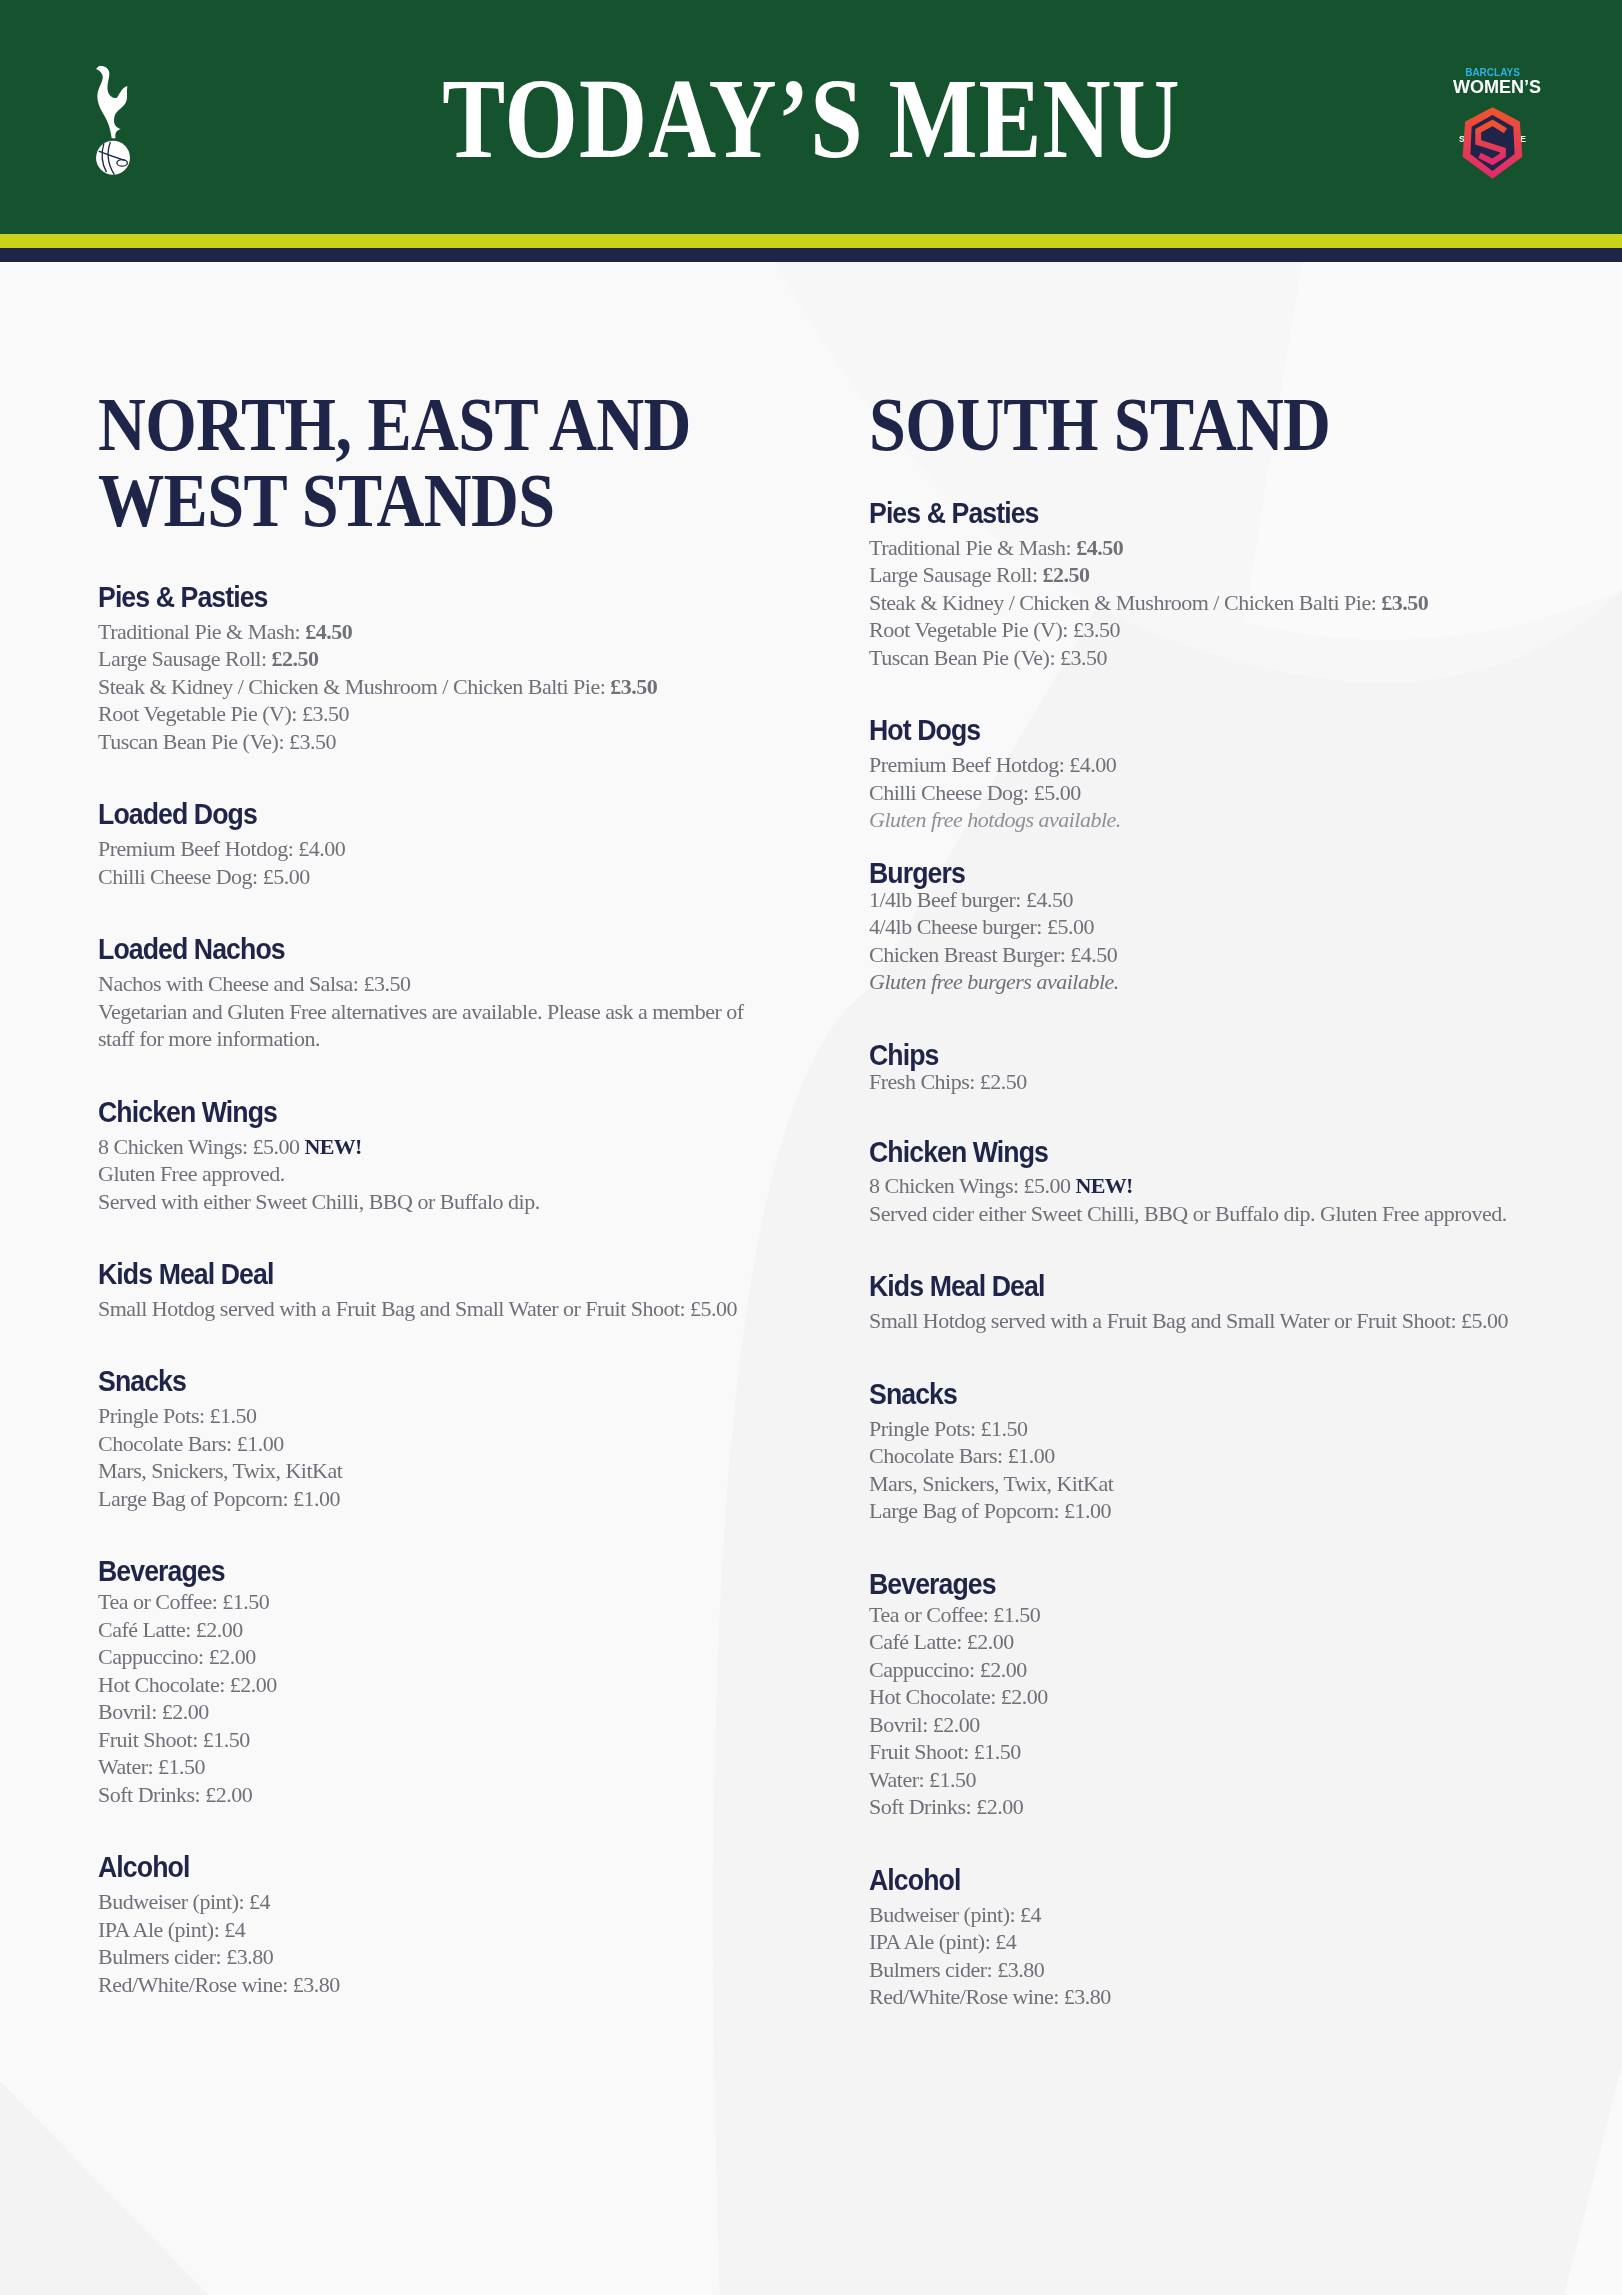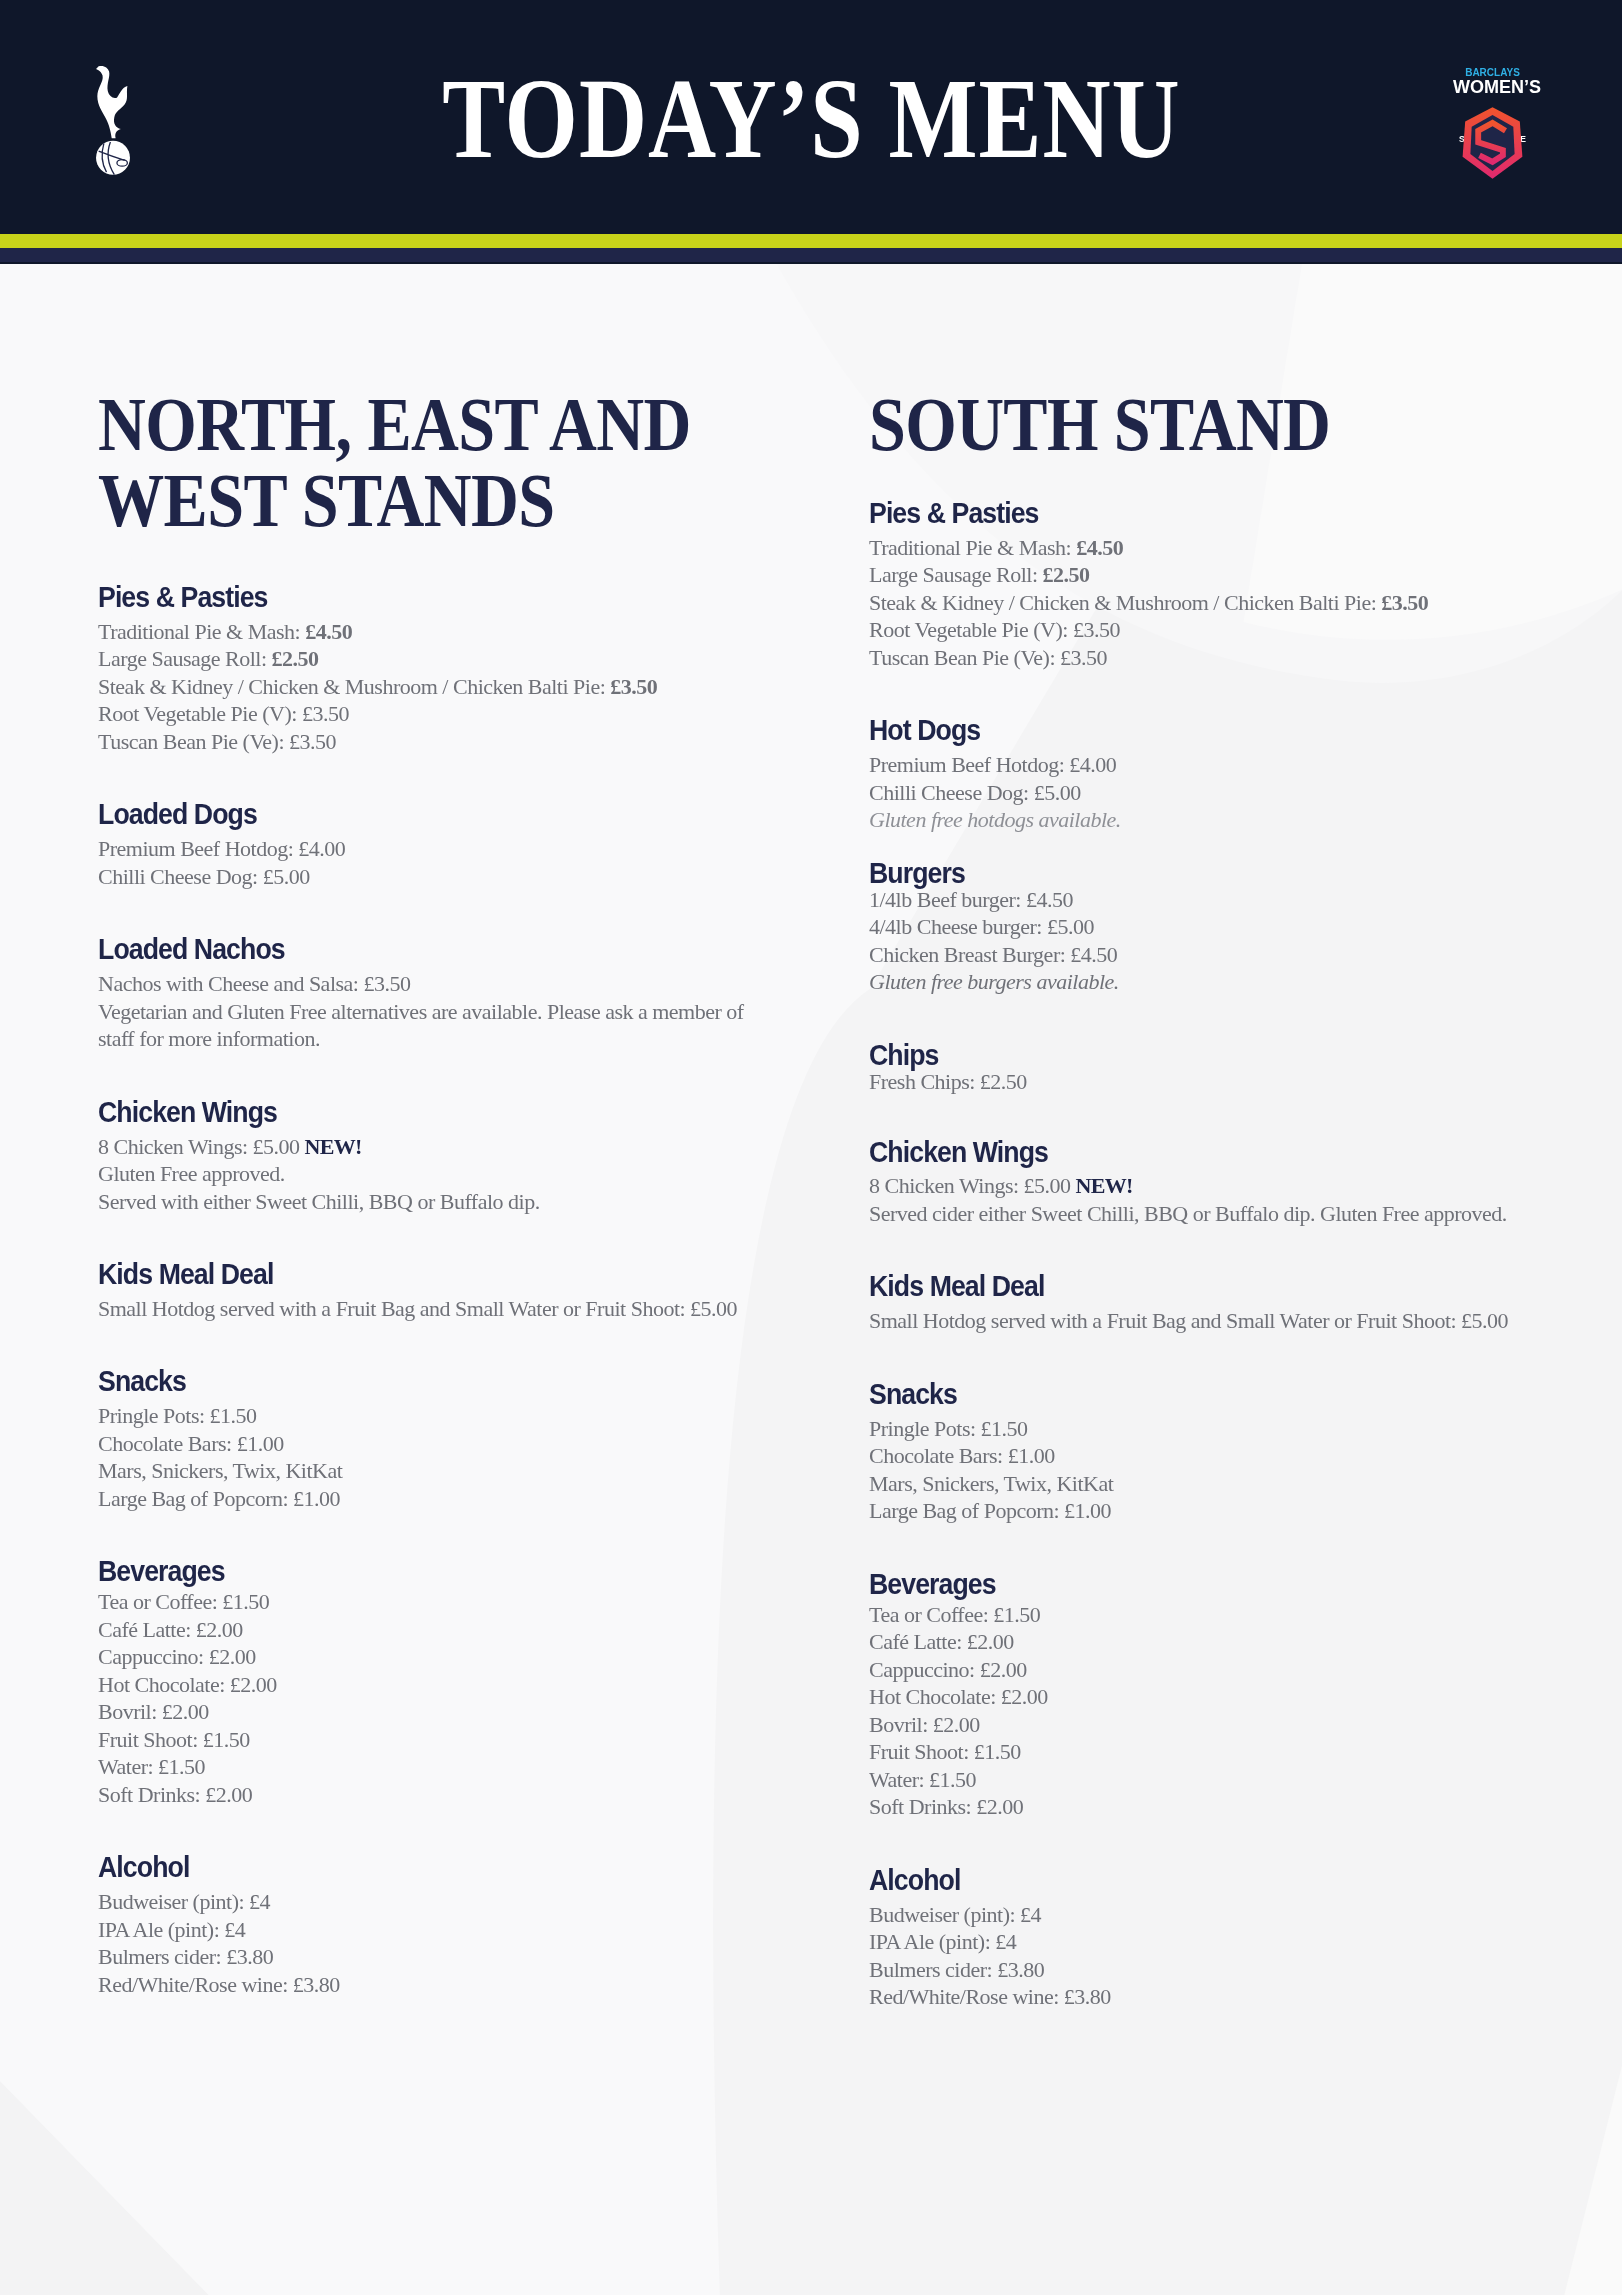--- a/index.html
+++ b/index.html
@@ -3,22 +3,22 @@
 <meta charset="utf-8">
 <style>
   html, body { margin: 0; padding: 0; }
   body {
     width: 1623px; height: 2295px; position: relative; overflow: hidden;
     background: #f9f9fa;
     font-family: "Liberation Sans", sans-serif;
   }
   .bg-shape { position: absolute; pointer-events: none; }
   .header {
-    position: absolute; left: 0; top: 0; width: 1623px; height: 264px;
-    background: #0f172a;
+    position: absolute; left: 0; top: 0; width: 1623px; height: 234px;
+    background: #14532d;
   }
   .lime-band { position: absolute; left: 0; top: 234px; width: 1623px; height: 14.4px; background: #c8d31a; }
   .navy-stripe { position: absolute; left: 0; top: 248px; width: 1623px; height: 14.4px; background: #1f2548; }
   .title {
     position: absolute; left: 0; width: 1623px; top: 60px; text-align: center;
     color: #ffffff; font-family: "Liberation Serif", serif; font-weight: bold;
     font-size: 115px; line-height: 118px; letter-spacing: 1.3px;
     transform: scaleX(0.82); transform-origin: center;
   }
   .club-crest { position: absolute; left: 92px; top: 65px; width: 59px; height: 111px; }

